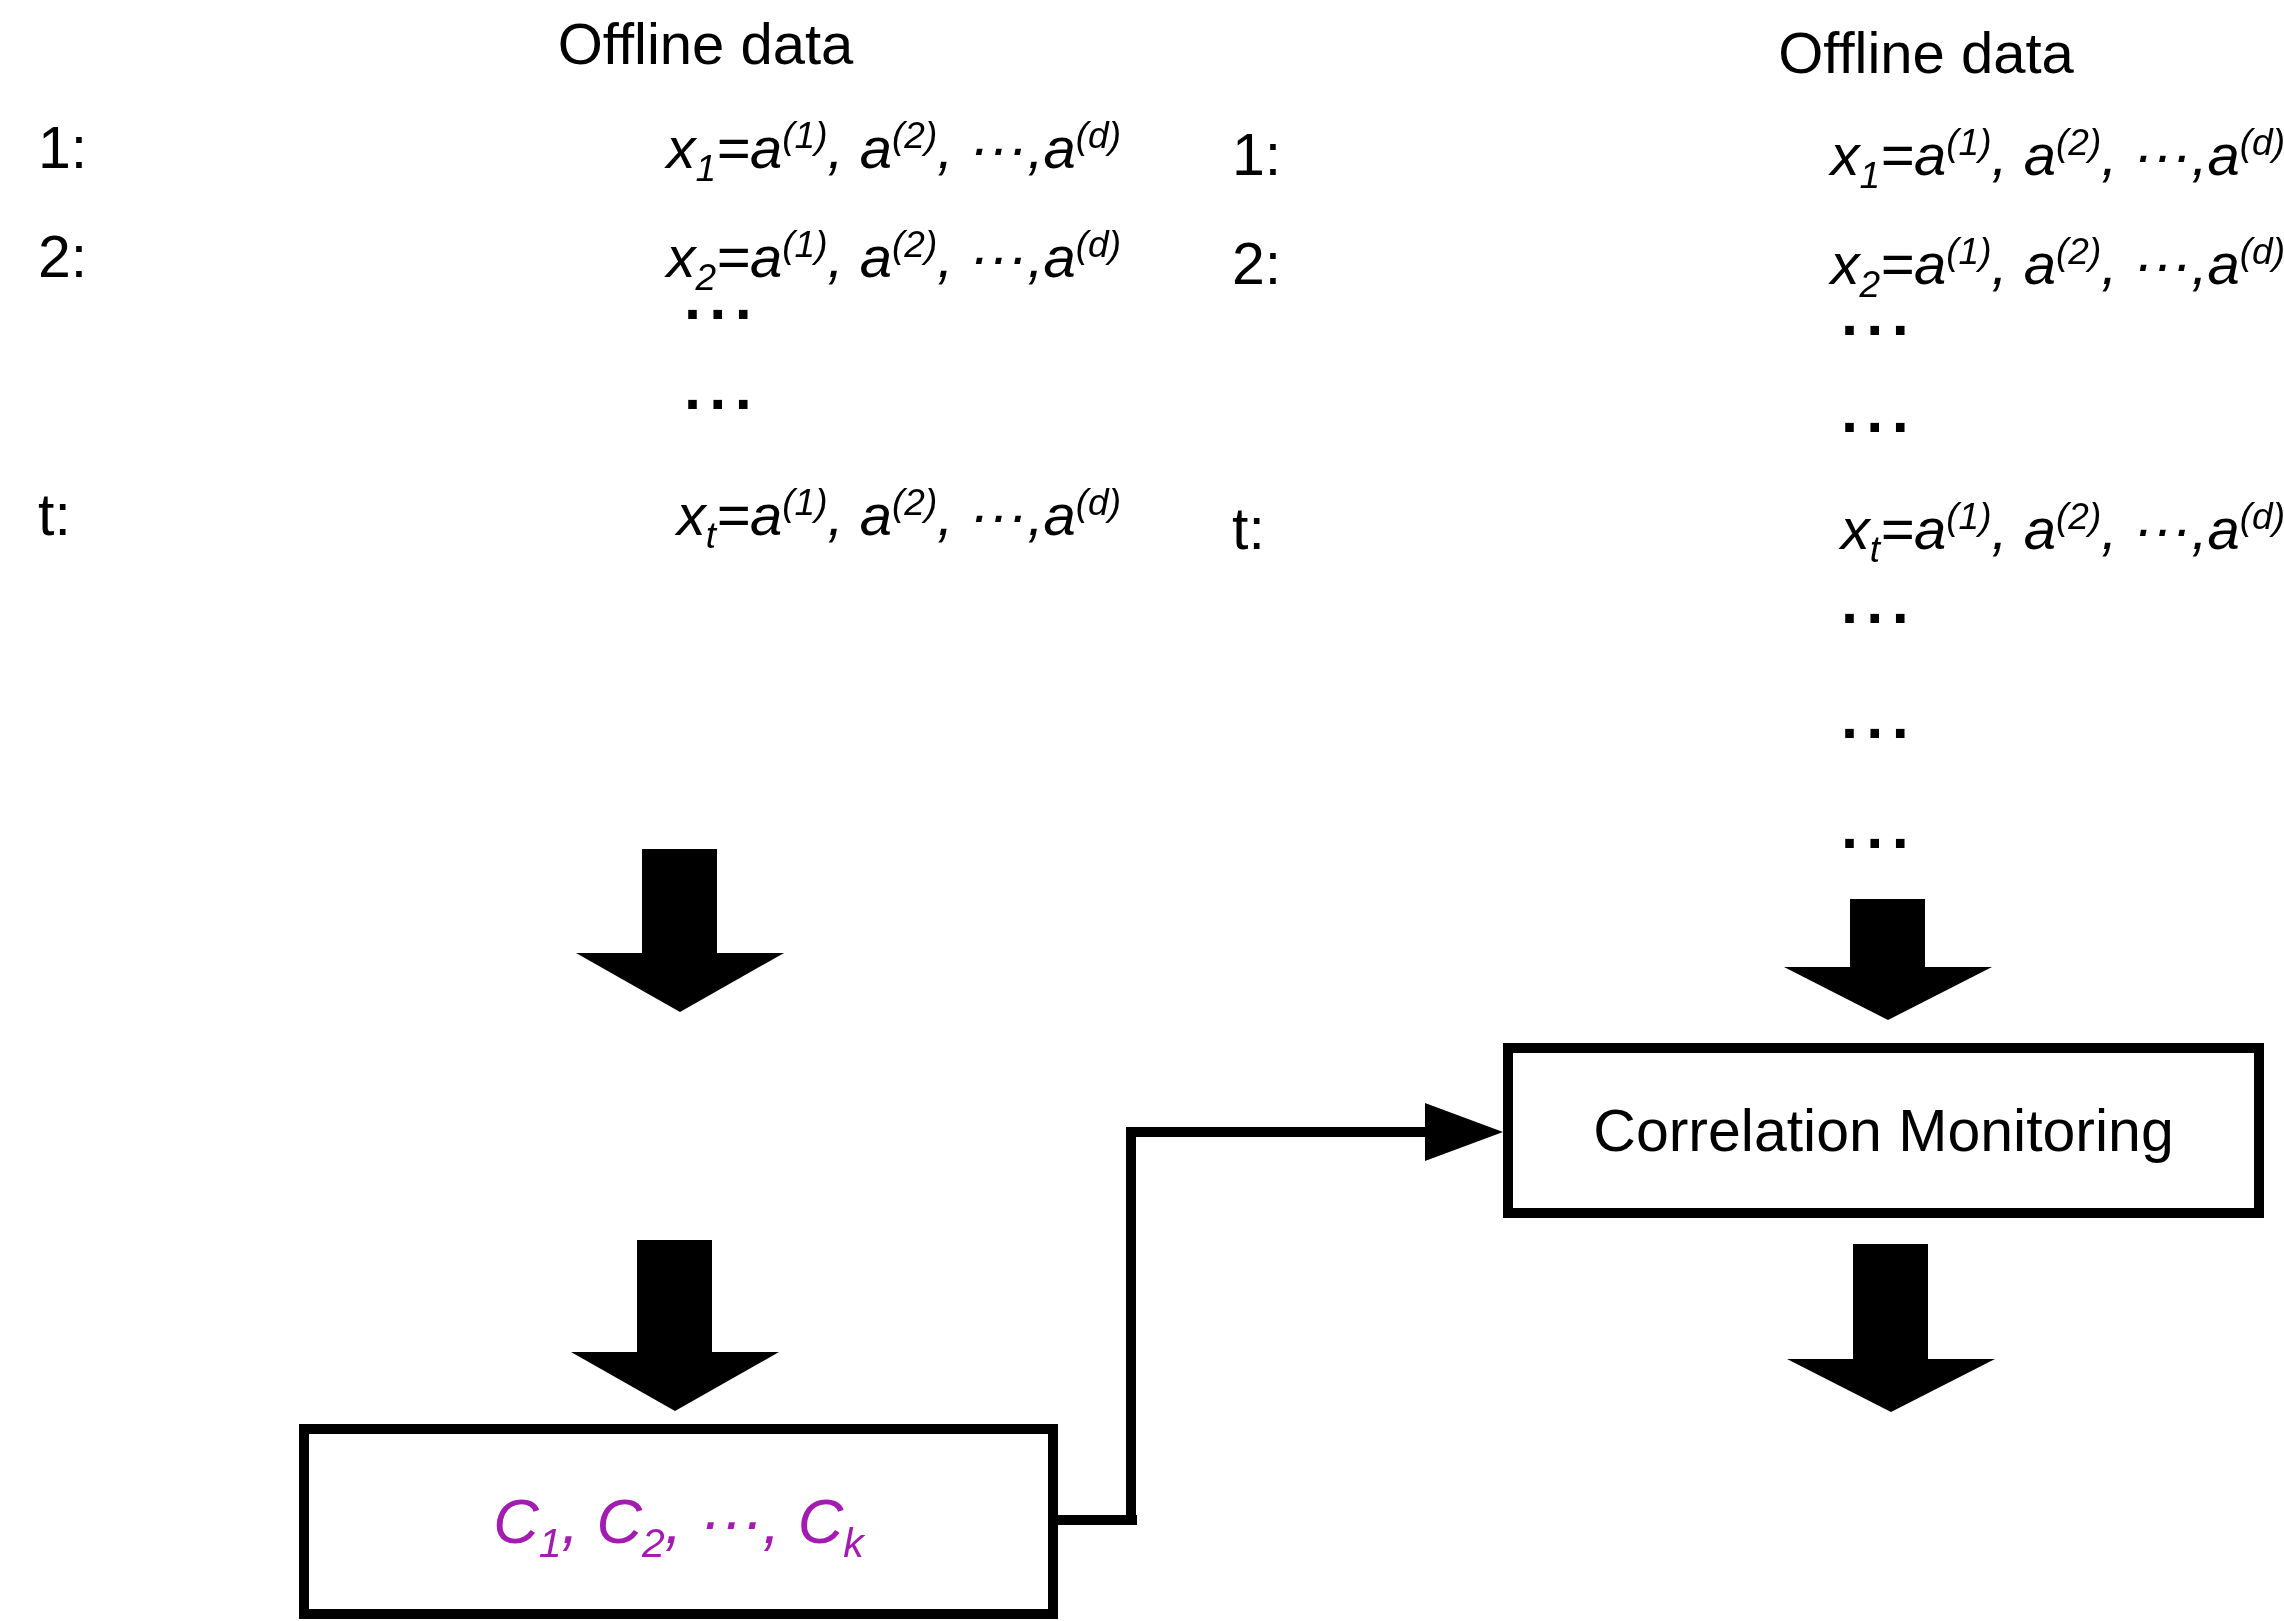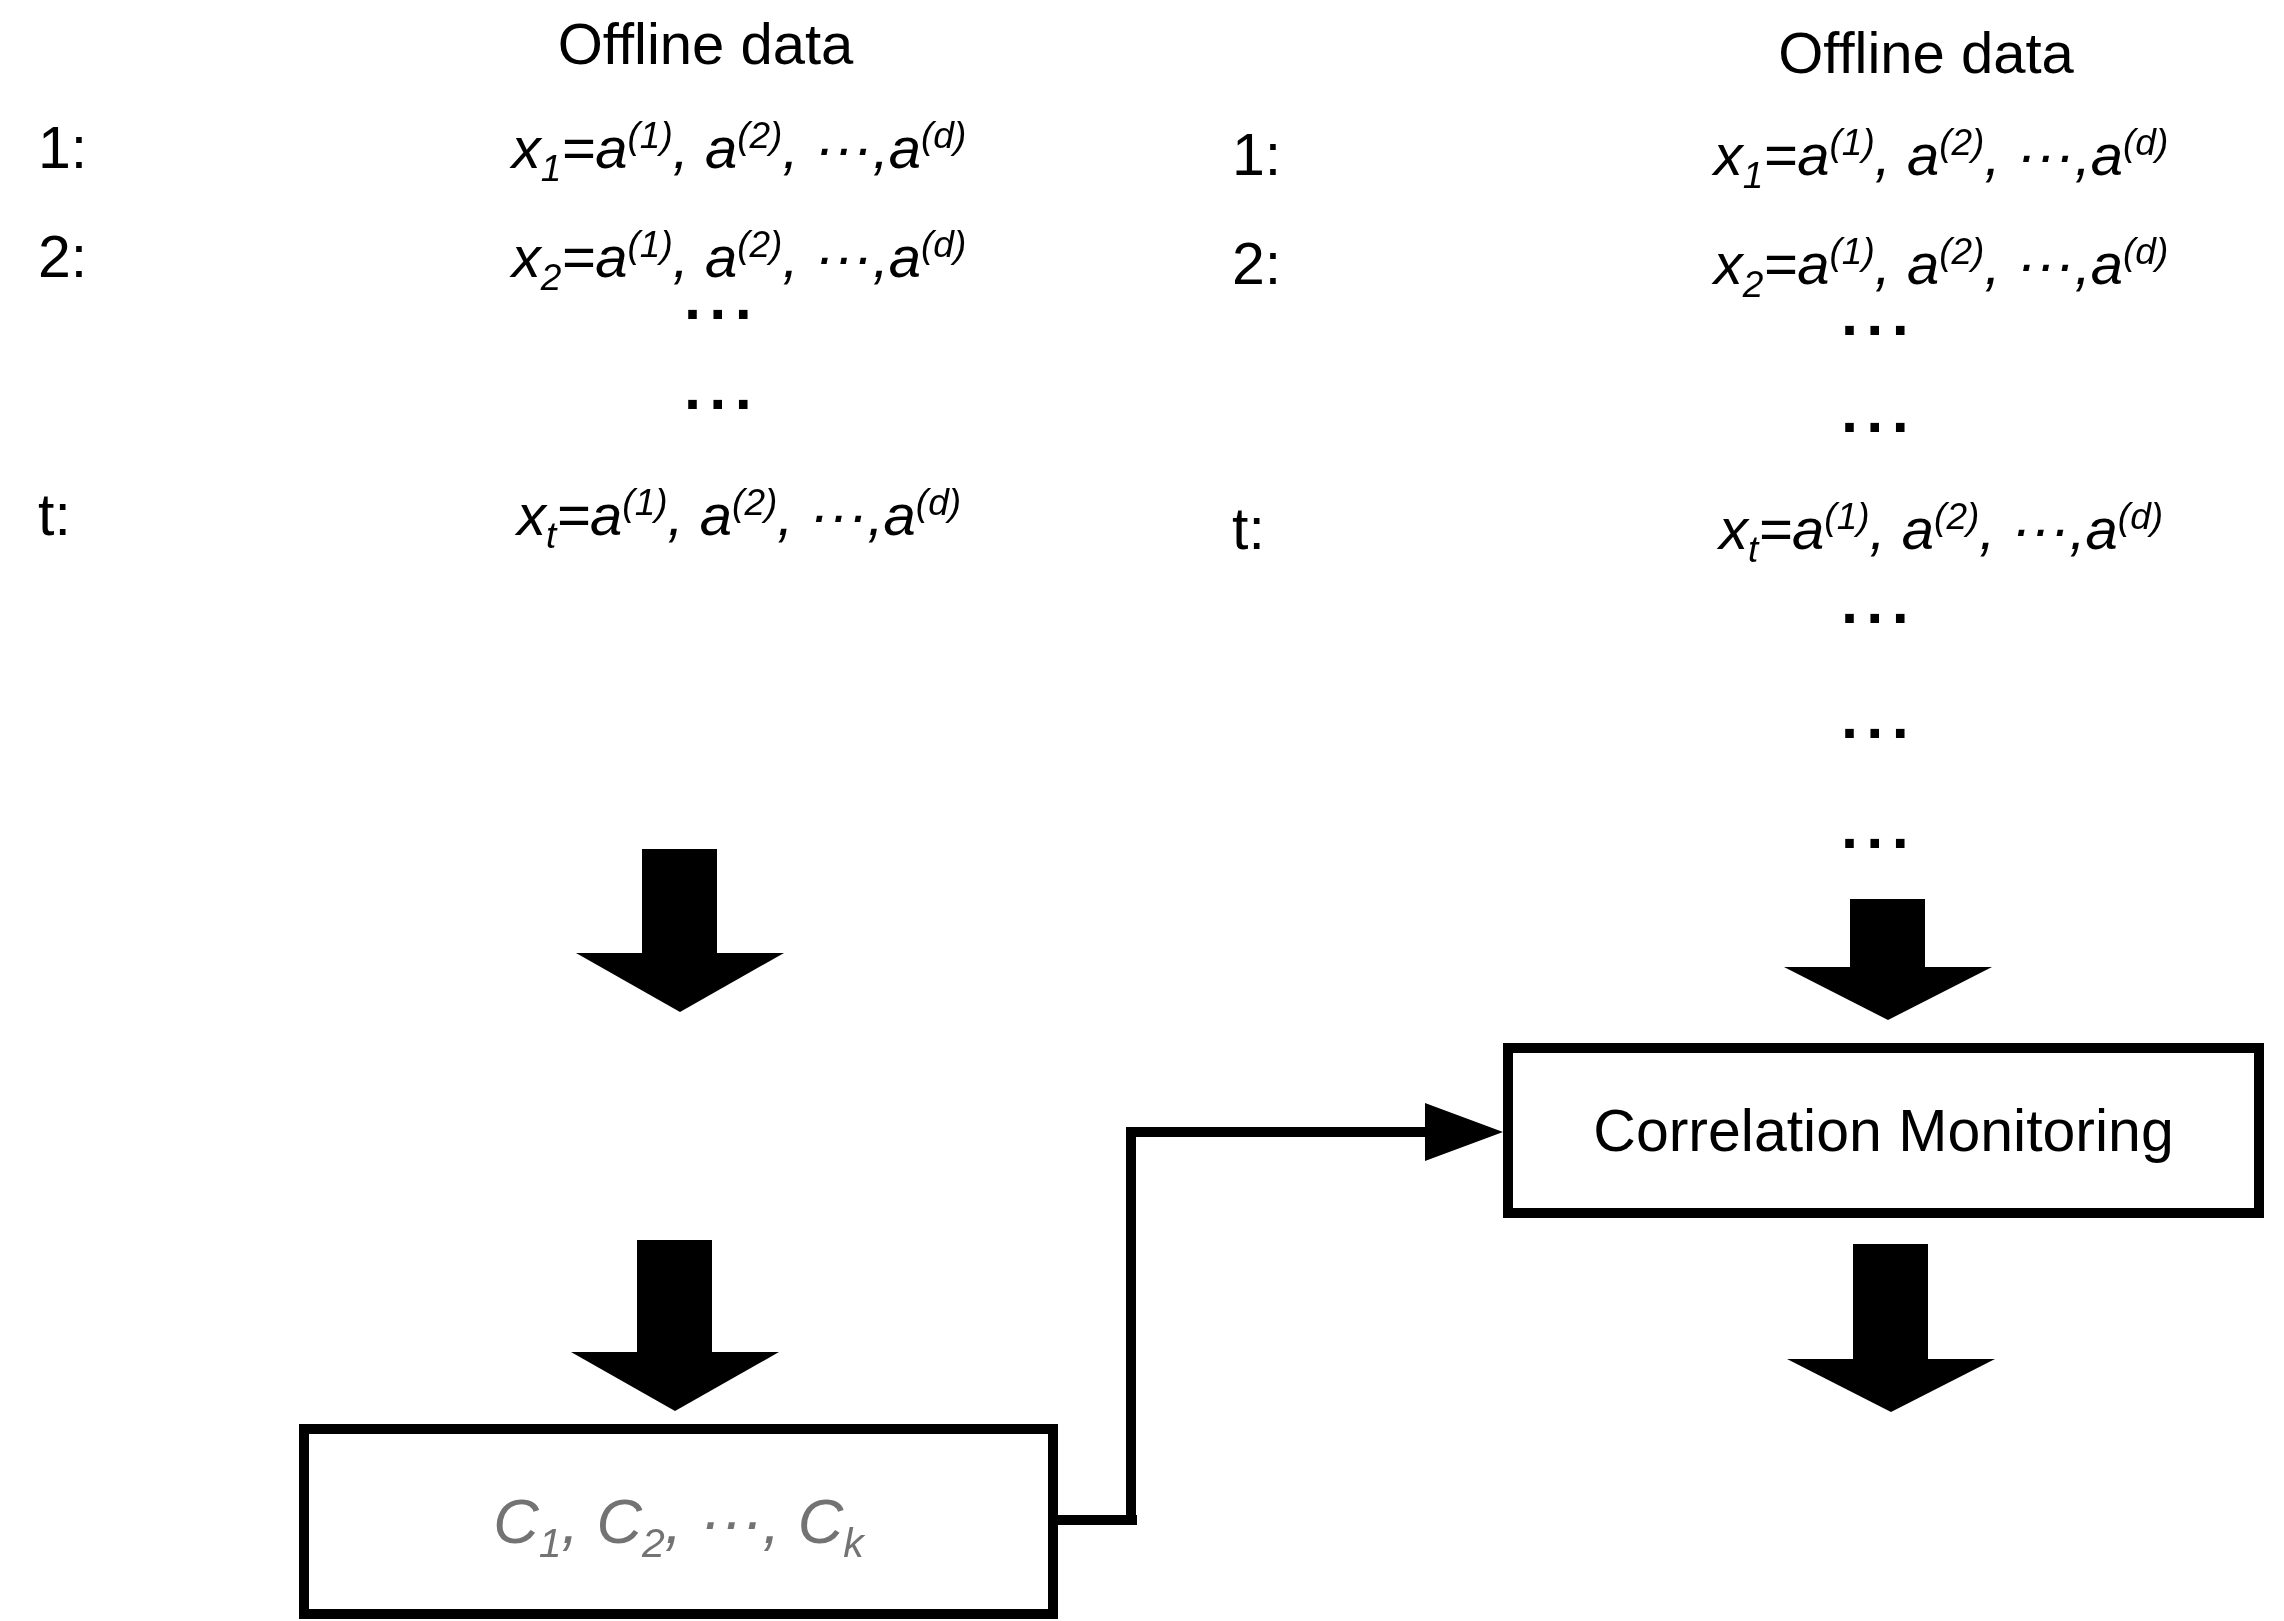--- a/index.html
+++ b/index.html
@@ -12,37 +12,37 @@
     overflow:hidden;
   }
   .abs{position:absolute;}
   .title{
     font-size:58px;line-height:68px;text-align:center;color:#000;
   }
   .rowlabel{
     font-size:59px;line-height:76px;color:#000;
   }
   .formula{
-    font-size:58px;line-height:76px;font-style:italic;text-align:center;color:#000;white-space:nowrap;
+    font-size:58px;line-height:76px;font-style:italic;text-align:right;color:#000;white-space:nowrap;
   }
   .formula sub{font-size:37px;line-height:0;}
   .formula sup{font-size:37px;line-height:0;}
   .dots{
     font-size:61px;font-weight:900;letter-spacing:5.1px;line-height:68px;text-align:center;color:#000;
   }
   .box{
     box-sizing:border-box;
     border:10.2px solid #000;
     background:#fff;
     display:flex;flex-direction:column;align-items:center;justify-content:center;
     text-align:center;
   }
   .box-label{font-size:63px;line-height:73px;color:#000;}
   .box-label-2line{font-size:59px;line-height:78px;color:#000;}
-  .cluster-label{font-size:63px;line-height:73px;font-style:italic;color:#737373;white-space:nowrap;}
+  .cluster-label{font-size:63px;line-height:73px;font-style:italic;color:#a21caf;white-space:nowrap;}
   .cluster-label sub{font-size:41px;line-height:0;}
   .stem{background:#000;}
   .tri-down{width:0;height:0;border-left:104px solid transparent;border-right:104px solid transparent;}
   .line{background:#000;}
   .tri-right{width:0;height:0;border-top:29px solid transparent;border-bottom:29px solid transparent;border-left:78px solid #000;}
 </style>
 </head>
 <body>
 
 <div class="canvas">

